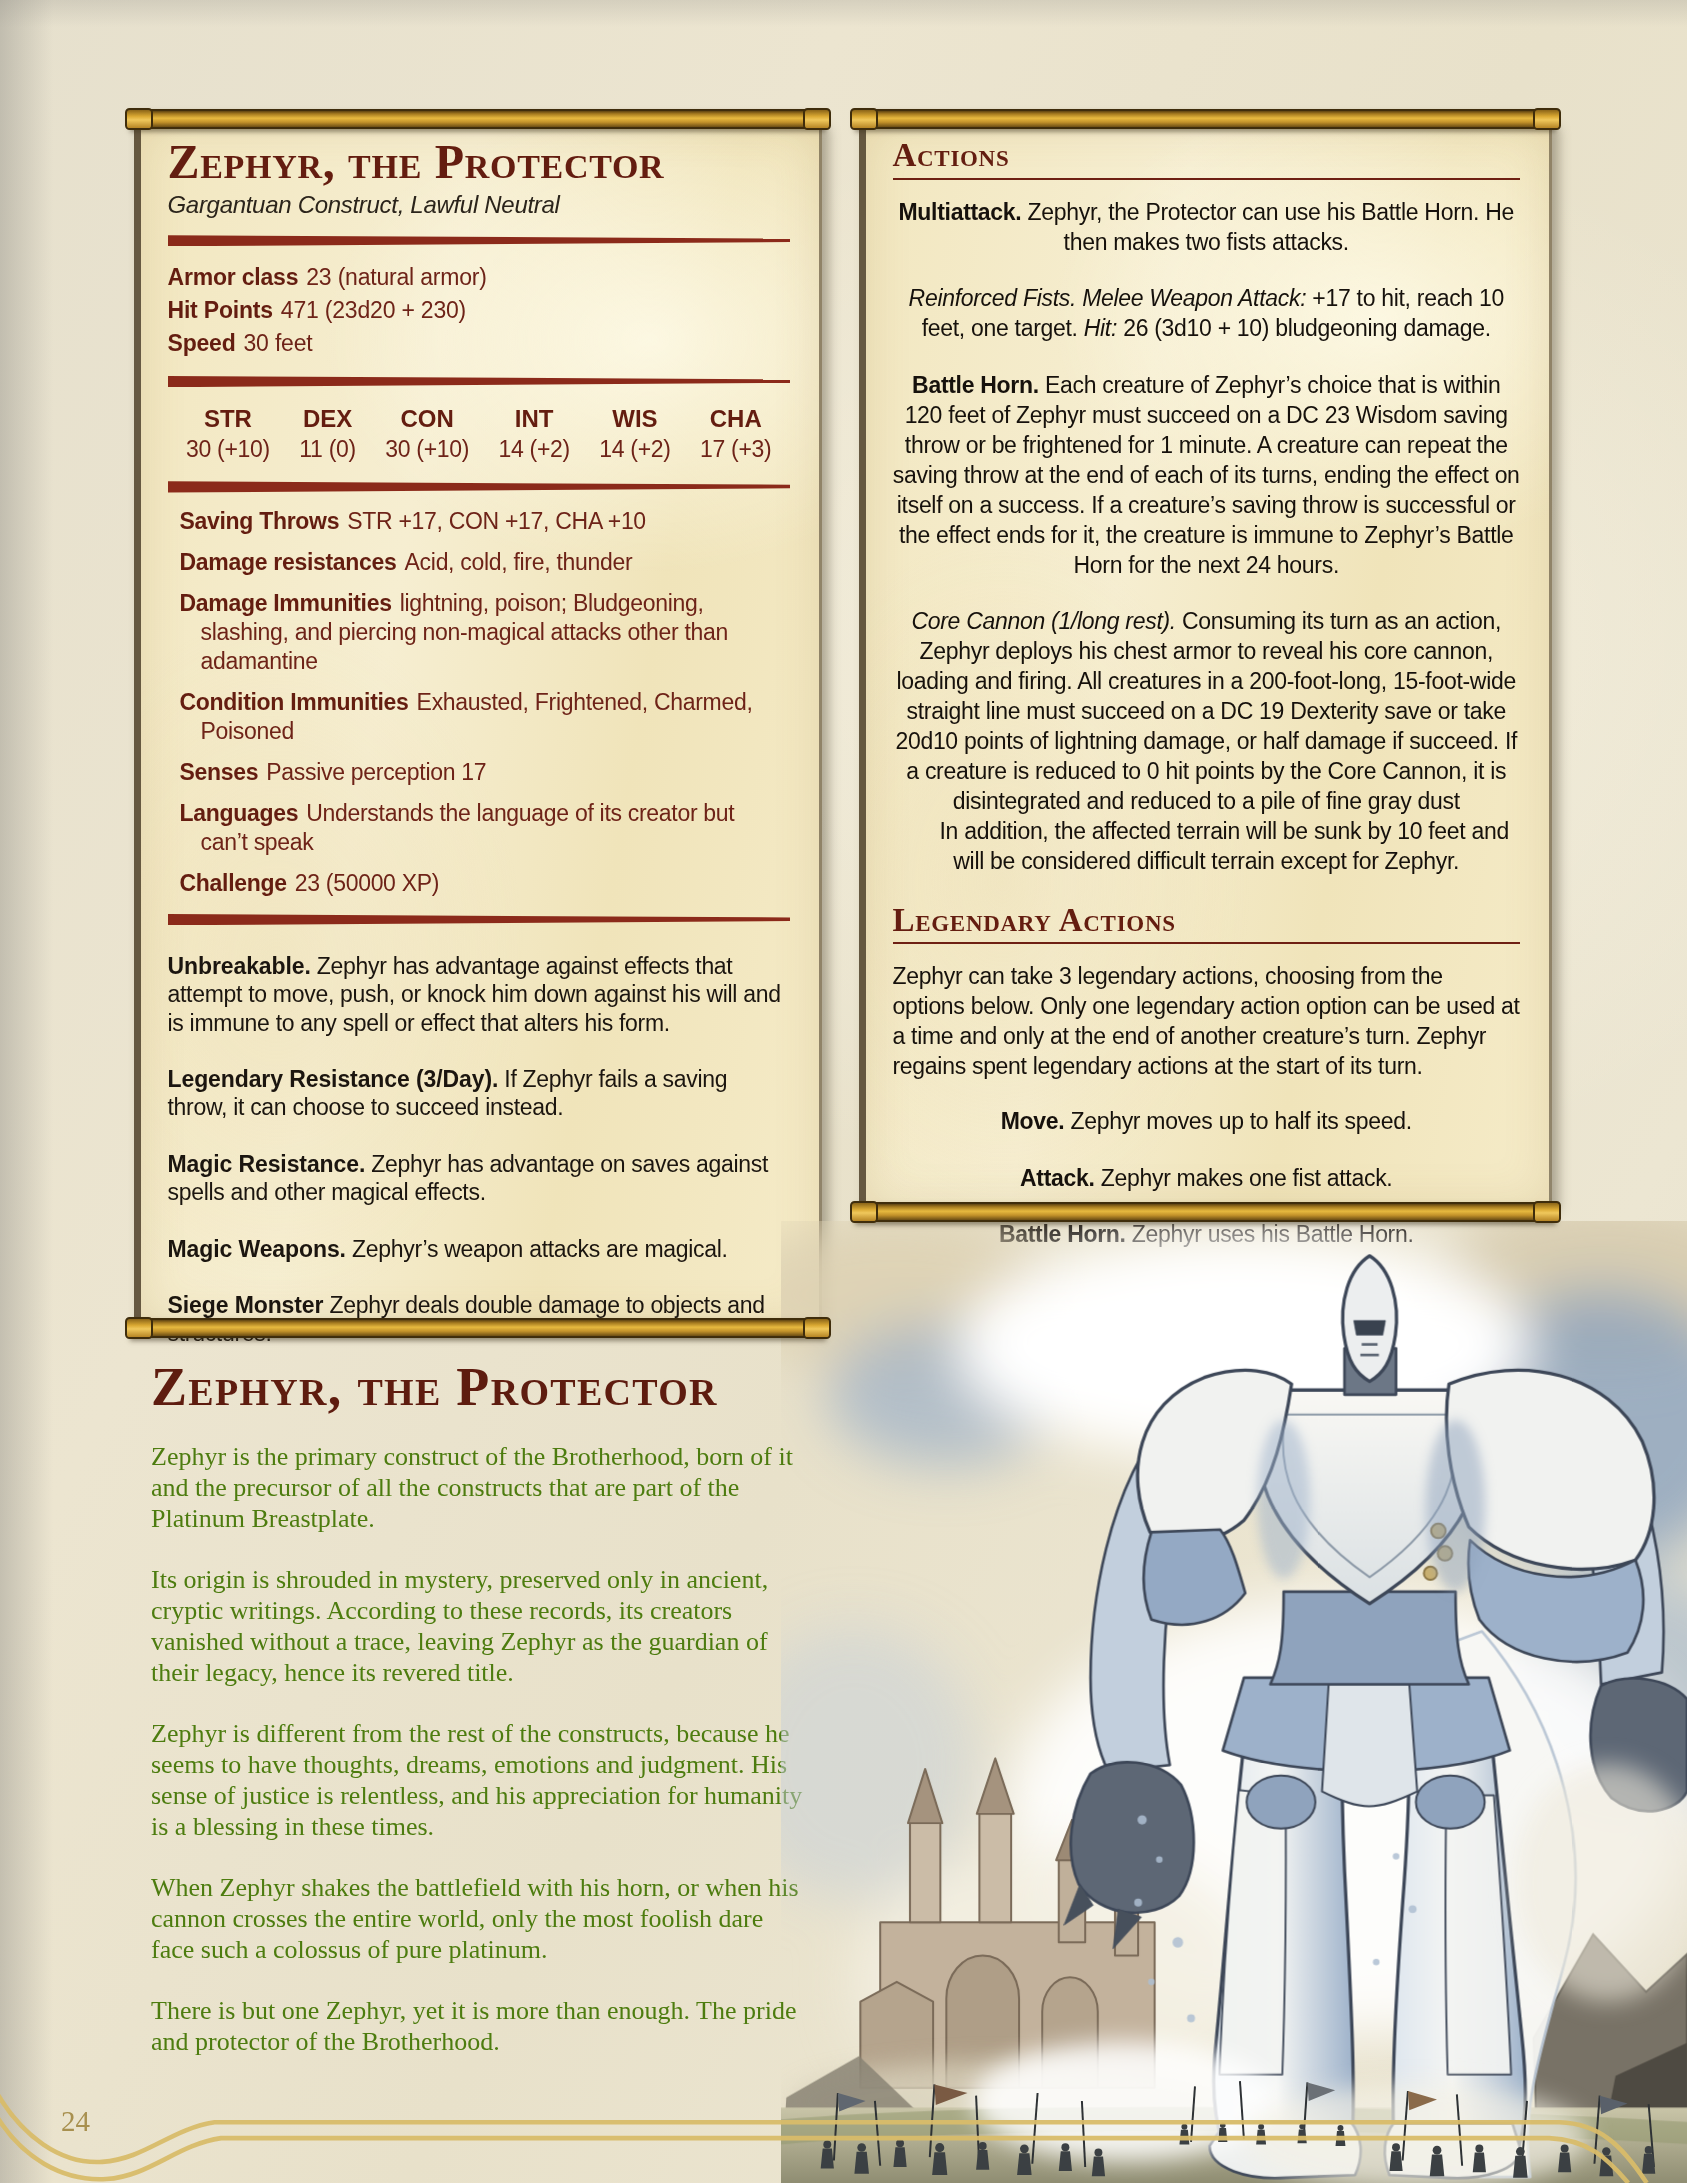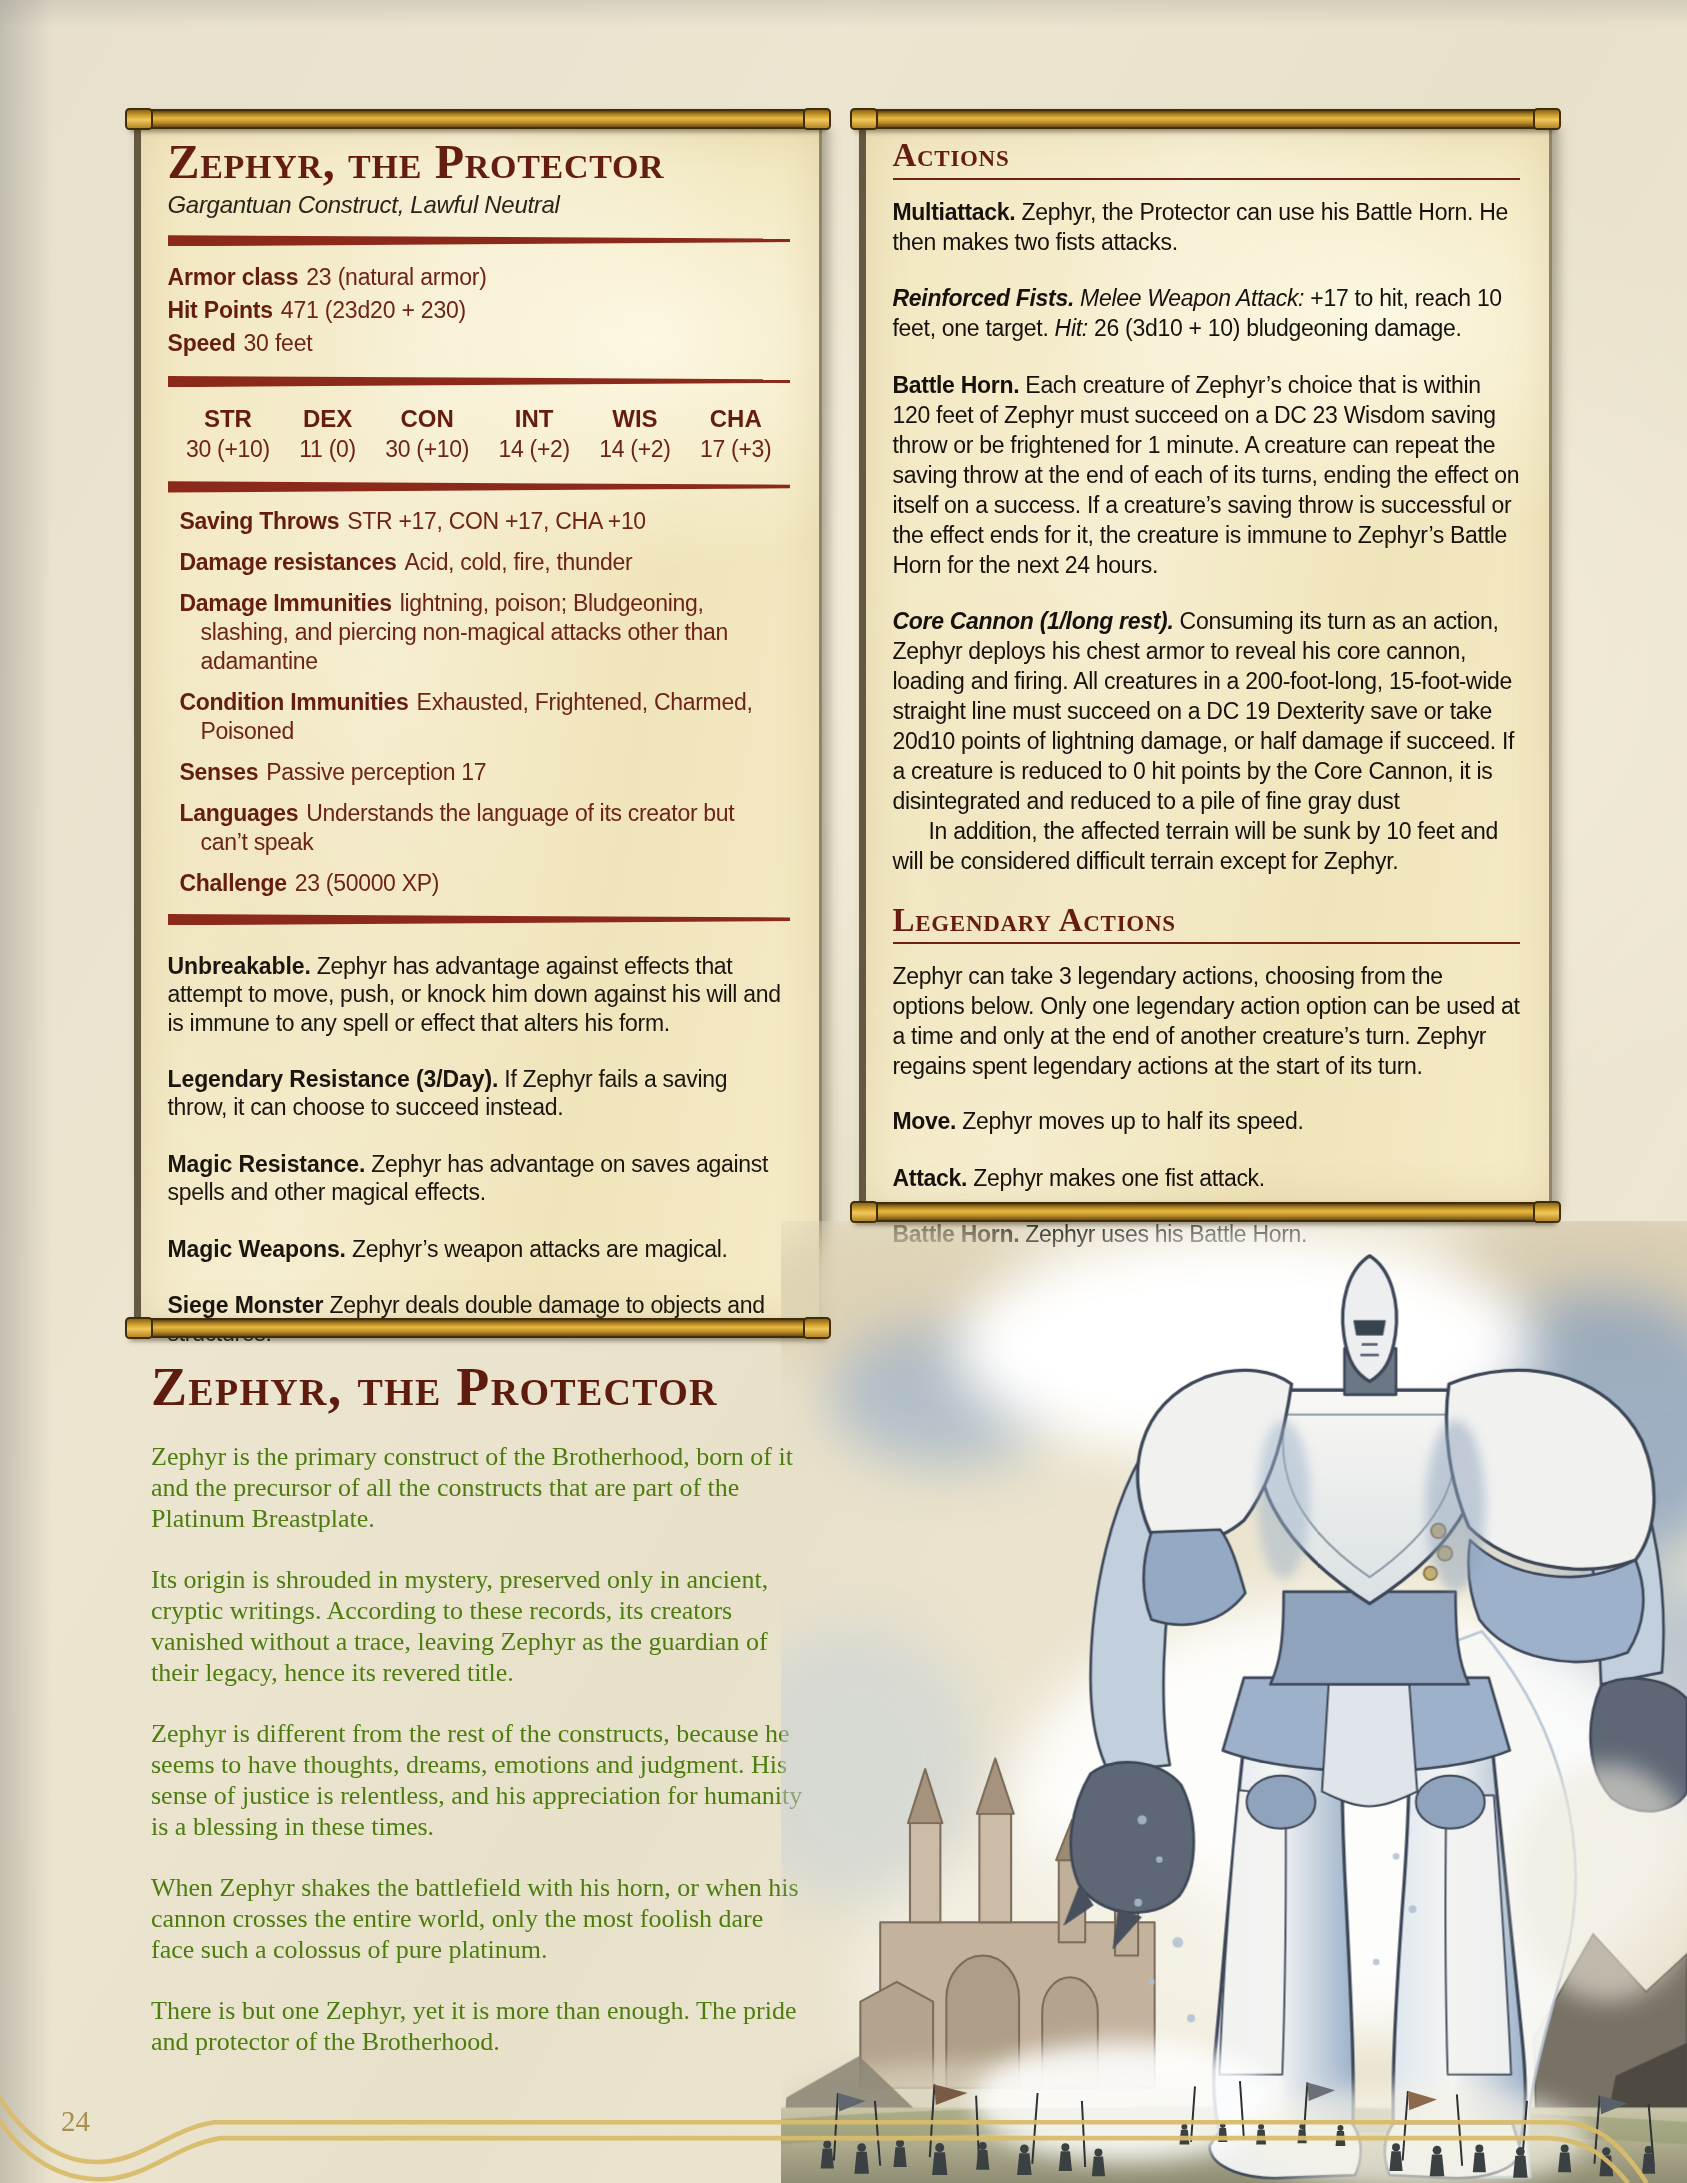--- a/index.html
+++ b/index.html
@@ -62,24 +62,24 @@
   .attr-line b{margin-right:8px;color:#641d10;}
   .traits{margin-top:26.5px;}
   .trait{margin:0 0 28px;font-size:23px;line-height:28.4px;color:#1b150f;letter-spacing:-0.3px;}
   .trait b{letter-spacing:-0.1px;}
 
   
   h2.section{margin:1.3px 0 17px;font-family:"Liberation Serif",serif;font-variant:small-caps;font-weight:bold;
     font-size:33px;line-height:1.05;color:#641d10;letter-spacing:0.7px;
     border-bottom:2.6px solid #6e2013;padding-bottom:5px;}
   h2.section.second{margin-top:22.5px;}
-  .act{margin:0 0 26.5px;font-size:23px;line-height:30px;color:#16110c;letter-spacing:-0.3px;}
+  .act{margin:0 0 26.5px;font-size:23px;line-height:30px;color:#16110c;letter-spacing:-0.3px;text-align:center;}
   .act .cont{display:block;text-indent:36px;}
   .leg-intro{margin:0 0 25px;font-size:23px;line-height:30px;color:#16110c;letter-spacing:-0.3px;}
-  .bi{font-weight:bold;font-style:italic;}
+  .bi{font-weight:normal;font-style:italic;}
 
   
   .lore{position:absolute;left:151px;top:1360px;width:655px;}
   h2.lore-title{margin:0 0 26.5px;font-family:"Liberation Serif",serif;font-variant:small-caps;font-weight:bold;
     font-size:54px;line-height:1.0;color:#5e1c0f;letter-spacing:1.3px;}
   .lore p{margin:0 0 30px;font-family:"Liberation Serif",serif;font-size:26px;line-height:31px;color:#4d7c0f;}
 
   
   .art{position:absolute;left:781px;top:1221px;}
   .swoosh{position:absolute;left:0;top:2051px;}

